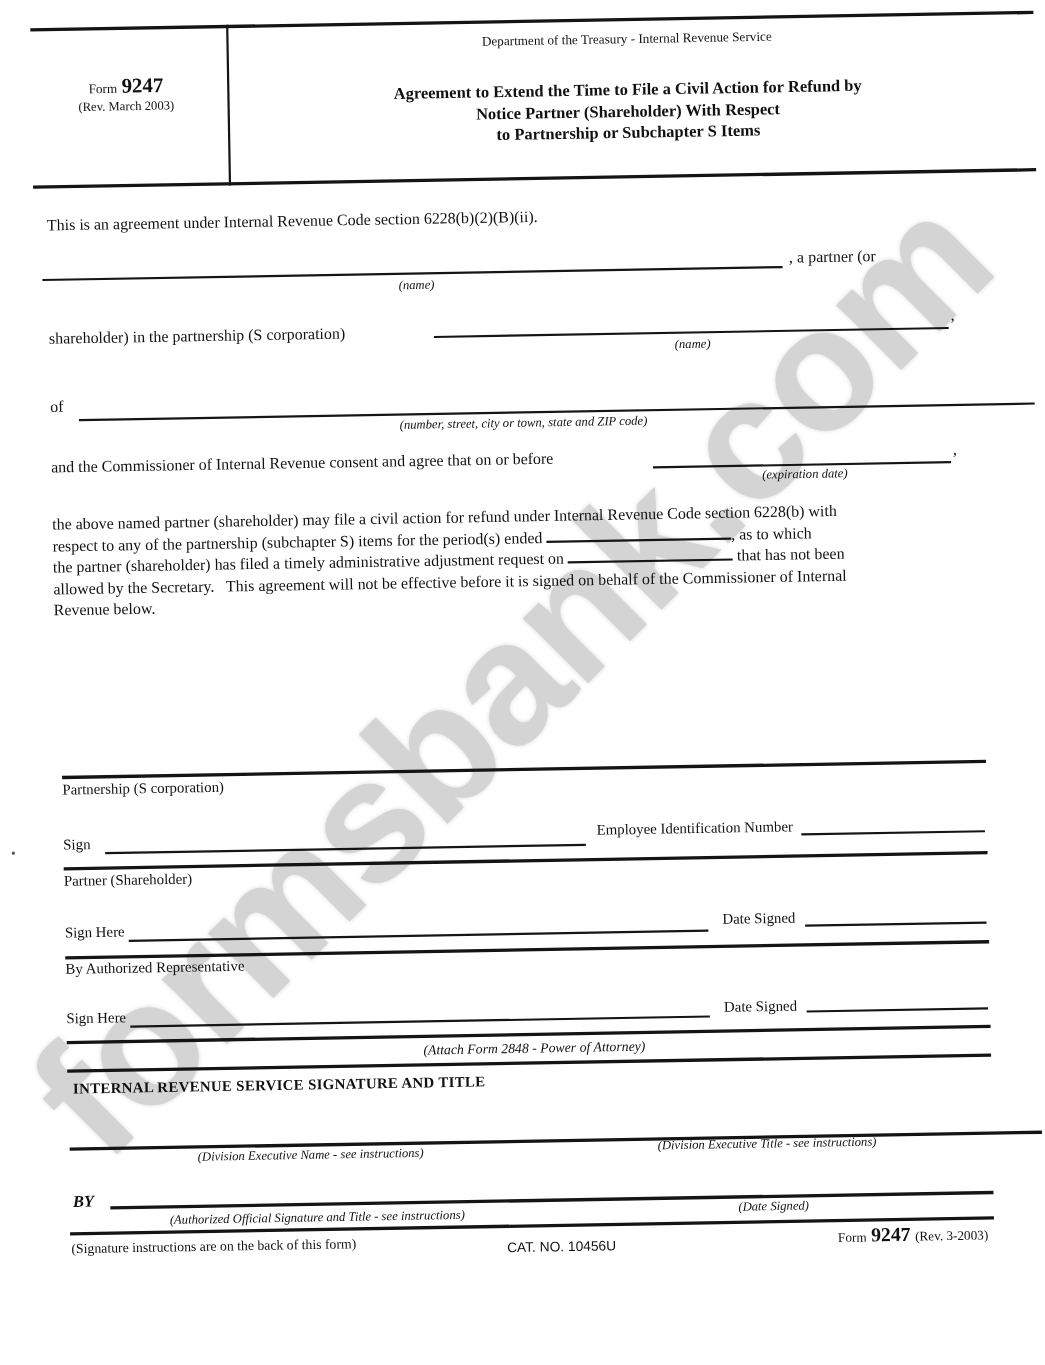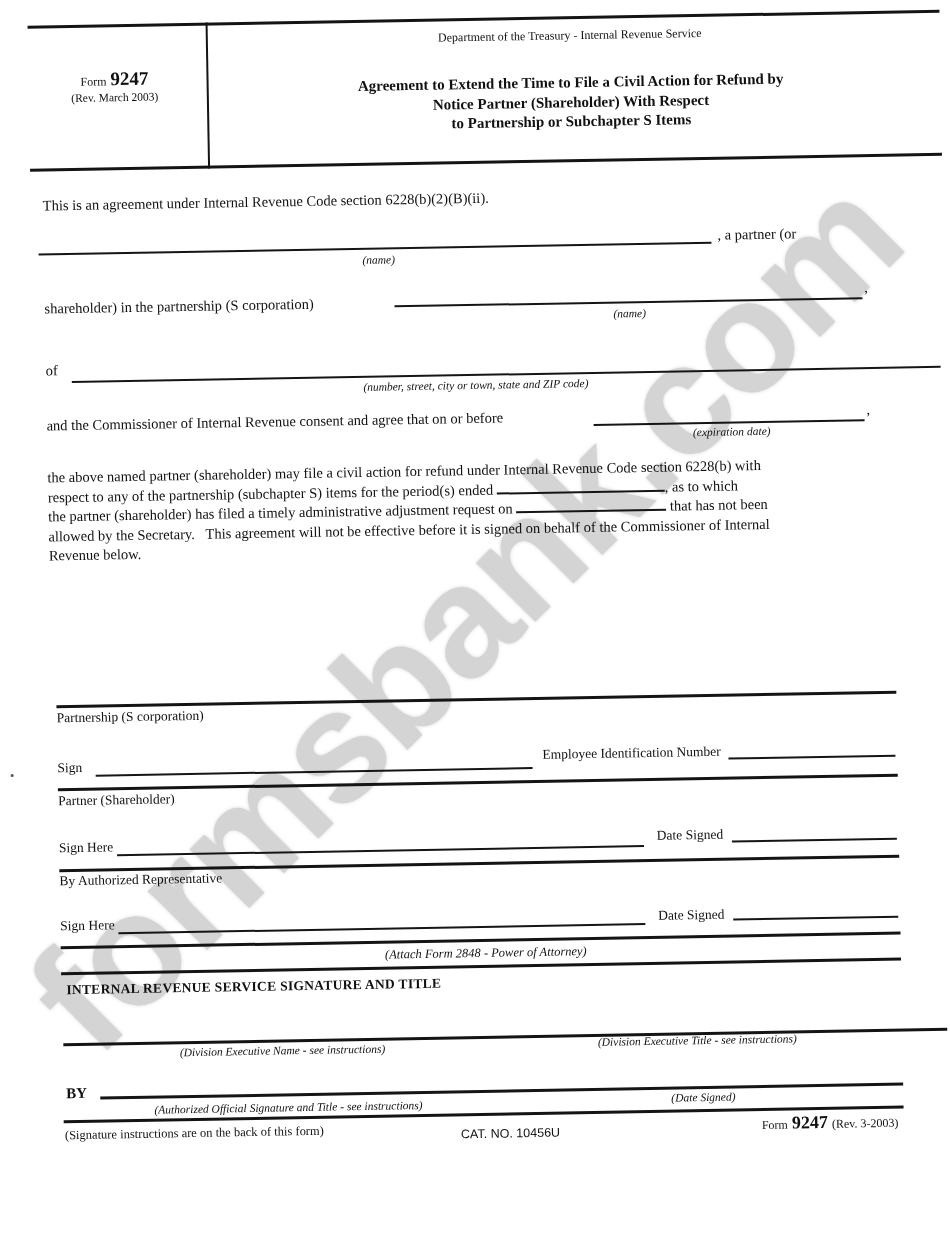--- a/index.html
+++ b/index.html
@@ -114,21 +114,21 @@
     <div class="hline thick ink" style="left:55px;top:939px;width:840px;"></div>
     <div class="abs ink cap" style="left:280px;top:946px;width:400px;font-size:12.5px;">(Attach Form 2848 - Power of Attorney)</div>
     <div class="hline thick ink" style="left:55px;top:965px;width:840px;"></div>
 
     <div class="abs ink bold" style="left:60px;top:975px;font-size:13.5px;letter-spacing:0.3px;">INTERNAL REVENUE SERVICE SIGNATURE AND TITLE</div>
 
     <div class="hline thick ink" style="left:56px;top:1036px;width:884px;"></div>
     <div class="abs ink cap" style="left:150px;top:1041px;width:250px;">(Division Executive Name - see instructions)</div>
     <div class="abs ink cap" style="left:570px;top:1038px;width:240px;">(Division Executive Title - see instructions)</div>
 
-    <div class="abs ink bold" style="left:58px;top:1078px;font-size:15px;">BY</div>
+    <div class="abs ink bold" style="left:58px;top:1078px;font-size:15px;font-style:italic;">BY</div>
     <div class="blank ink" style="left:92px;top:1090px;width:803px;height:3px;"></div>
     <div class="abs ink cap" style="left:640px;top:1095px;width:110px;">(Date Signed)</div>
     <div class="abs ink cap" style="left:130px;top:1098px;width:300px;">(Authorized Official Signature and Title - see instructions)</div>
     <div class="hline thick ink" style="left:55px;top:1113px;width:840px;"></div>
 
     <div class="abs ink" style="left:56px;top:1121px;font-size:12.5px;">(Signature instructions are on the back of this form)</div>
     <div class="abs ink sans" style="left:452px;top:1127px;font-size:12.5px;">CAT. NO. 10456U</div>
     <div class="abs ink" style="left:753px;top:1118px;">
       <span style="font-size:12px;">Form</span>
       <span class="bold" style="font-size:18px;">9247</span>

